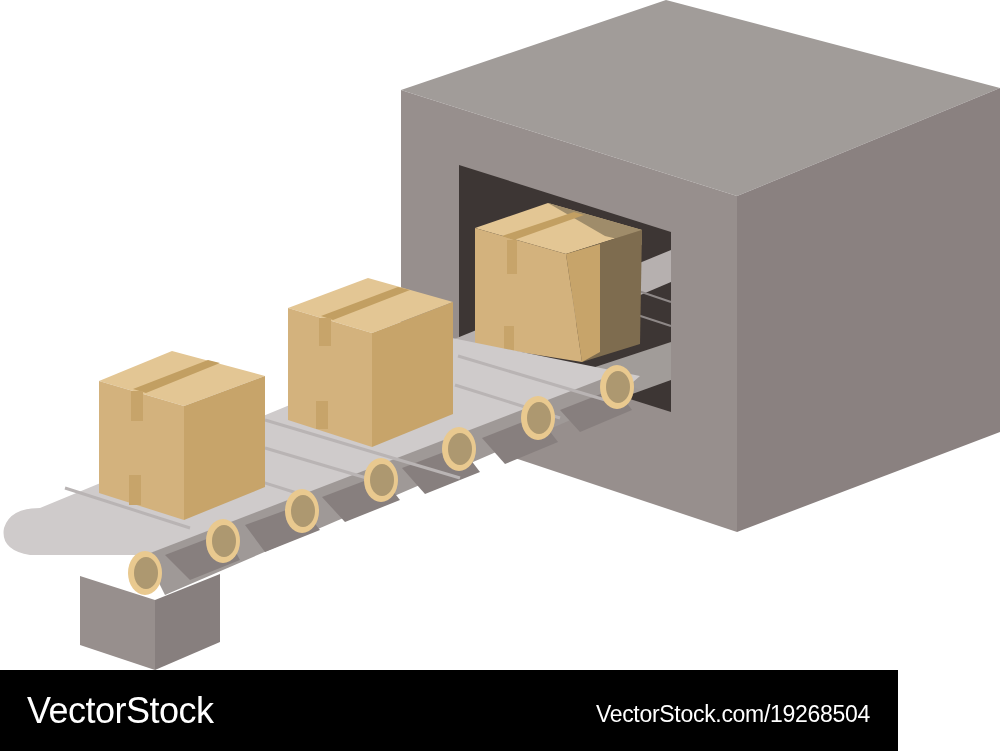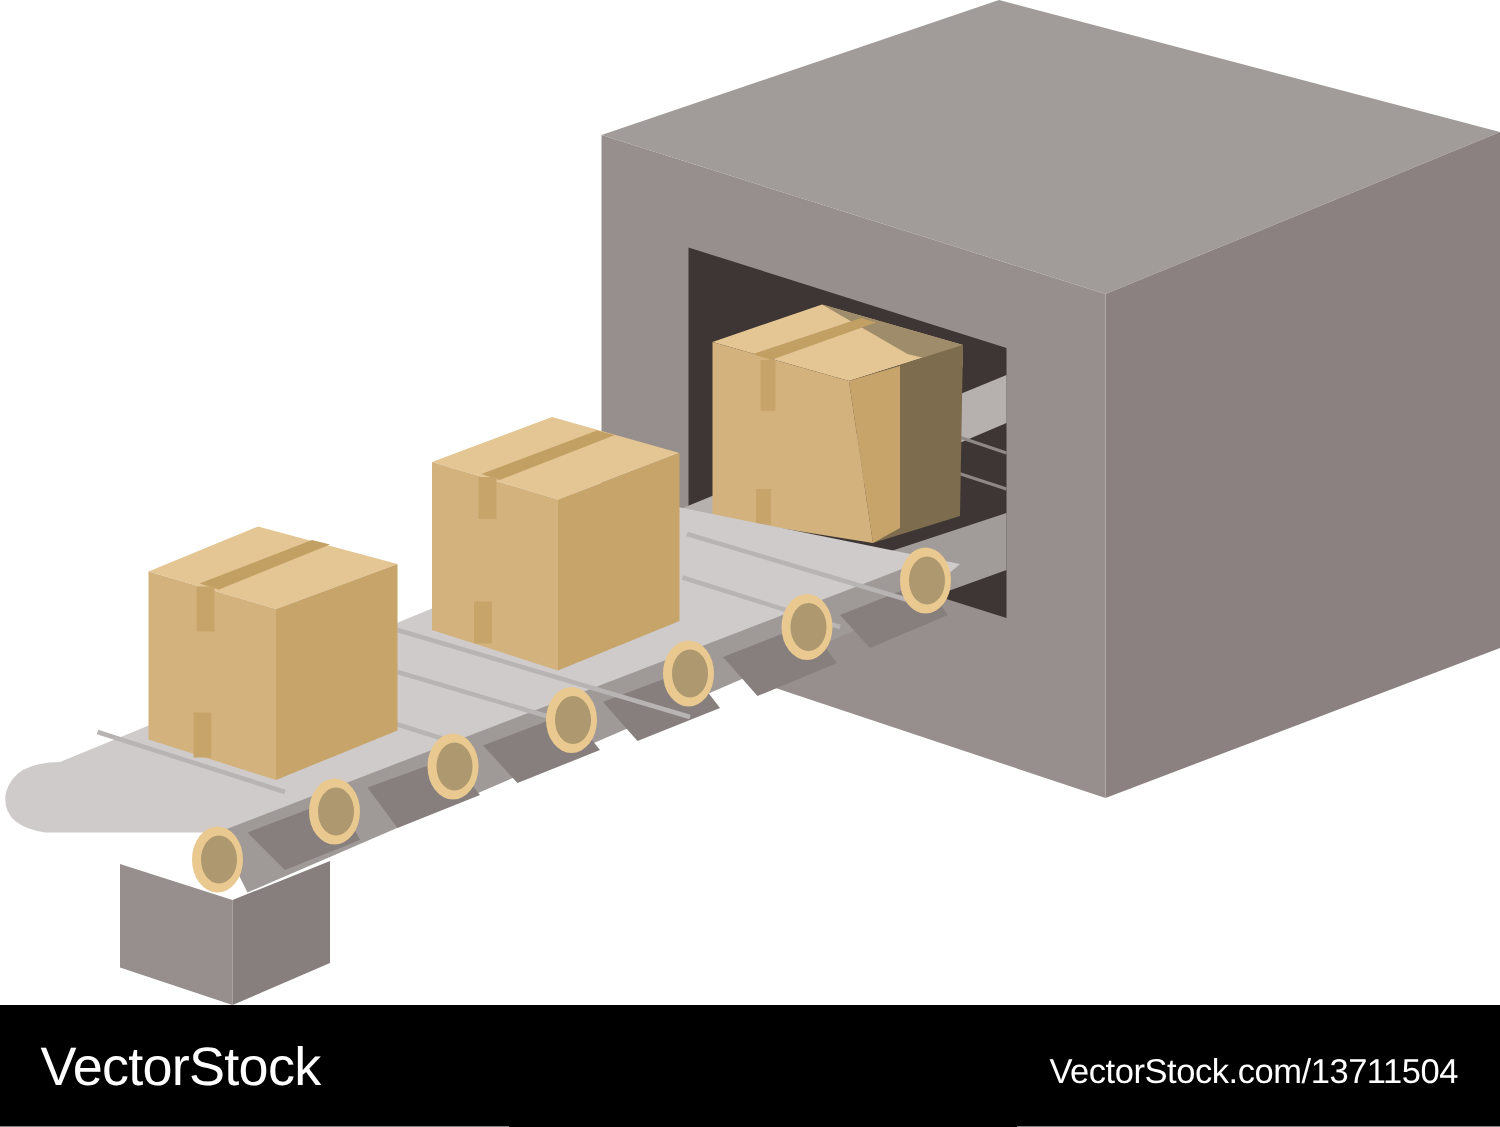--- a/index.html
+++ b/index.html
@@ -1,19 +1,19 @@
 <!DOCTYPE html>
 <html><head>
   <meta charset="utf-8">
   <style>
     html, body { margin: 0; padding: 0; background: #ffffff; }
     body { width: 1000px; height: 751px; position: relative; overflow: hidden; font-family: "Liberation Sans", sans-serif; }
     .stage { position: absolute; left: 0; top: 0; width: 1000px; height: 670px; background: #ffffff; }
     .stage svg { position: absolute; left: 0; top: 0; }
-    .footer { position: absolute; left: 0; top: 670px; width: 1000px; height: 81px; background: #000000; }
+    .footer { position: absolute; left: 0; top: 670px; width: 898px; height: 81px; background: #000000; }
     .brand { position: absolute; left: 27px; top: 20px; color: #ffffff; font-size: 36px; letter-spacing: -0.5px; font-family: "Liberation Sans", sans-serif; }
     .ref { position: absolute; right: 28px; top: 31px; color: #ffffff; font-size: 23px; font-family: "Liberation Sans", sans-serif; letter-spacing: -0.3px; }
   </style>
 </head>
 <body>
 
 <div class="stage">
   <svg width="1000" height="670" viewBox="0 0 1000 670">
 
     <g>
@@ -112,14 +112,14 @@
       <polygon points="184,406 265,376 265,487 184,520" fill="#c7a46a"></polygon>
       <polygon points="133,389 208,360 220,363 146,393" fill="#c29f62"></polygon>
       <rect x="131" y="391" width="12" height="30" fill="#c7a46a"></rect>
       <rect x="129" y="475" width="12" height="30" fill="#c7a46a"></rect>
     </g>
   </svg>
 </div>
 
 <div class="footer">
   <span class="brand">VectorStock</span>
-  <span class="ref">VectorStock.com/13711504</span>
+  <span class="ref">VectorStock.com/19268504</span>
 </div>
 
 </body></html>

